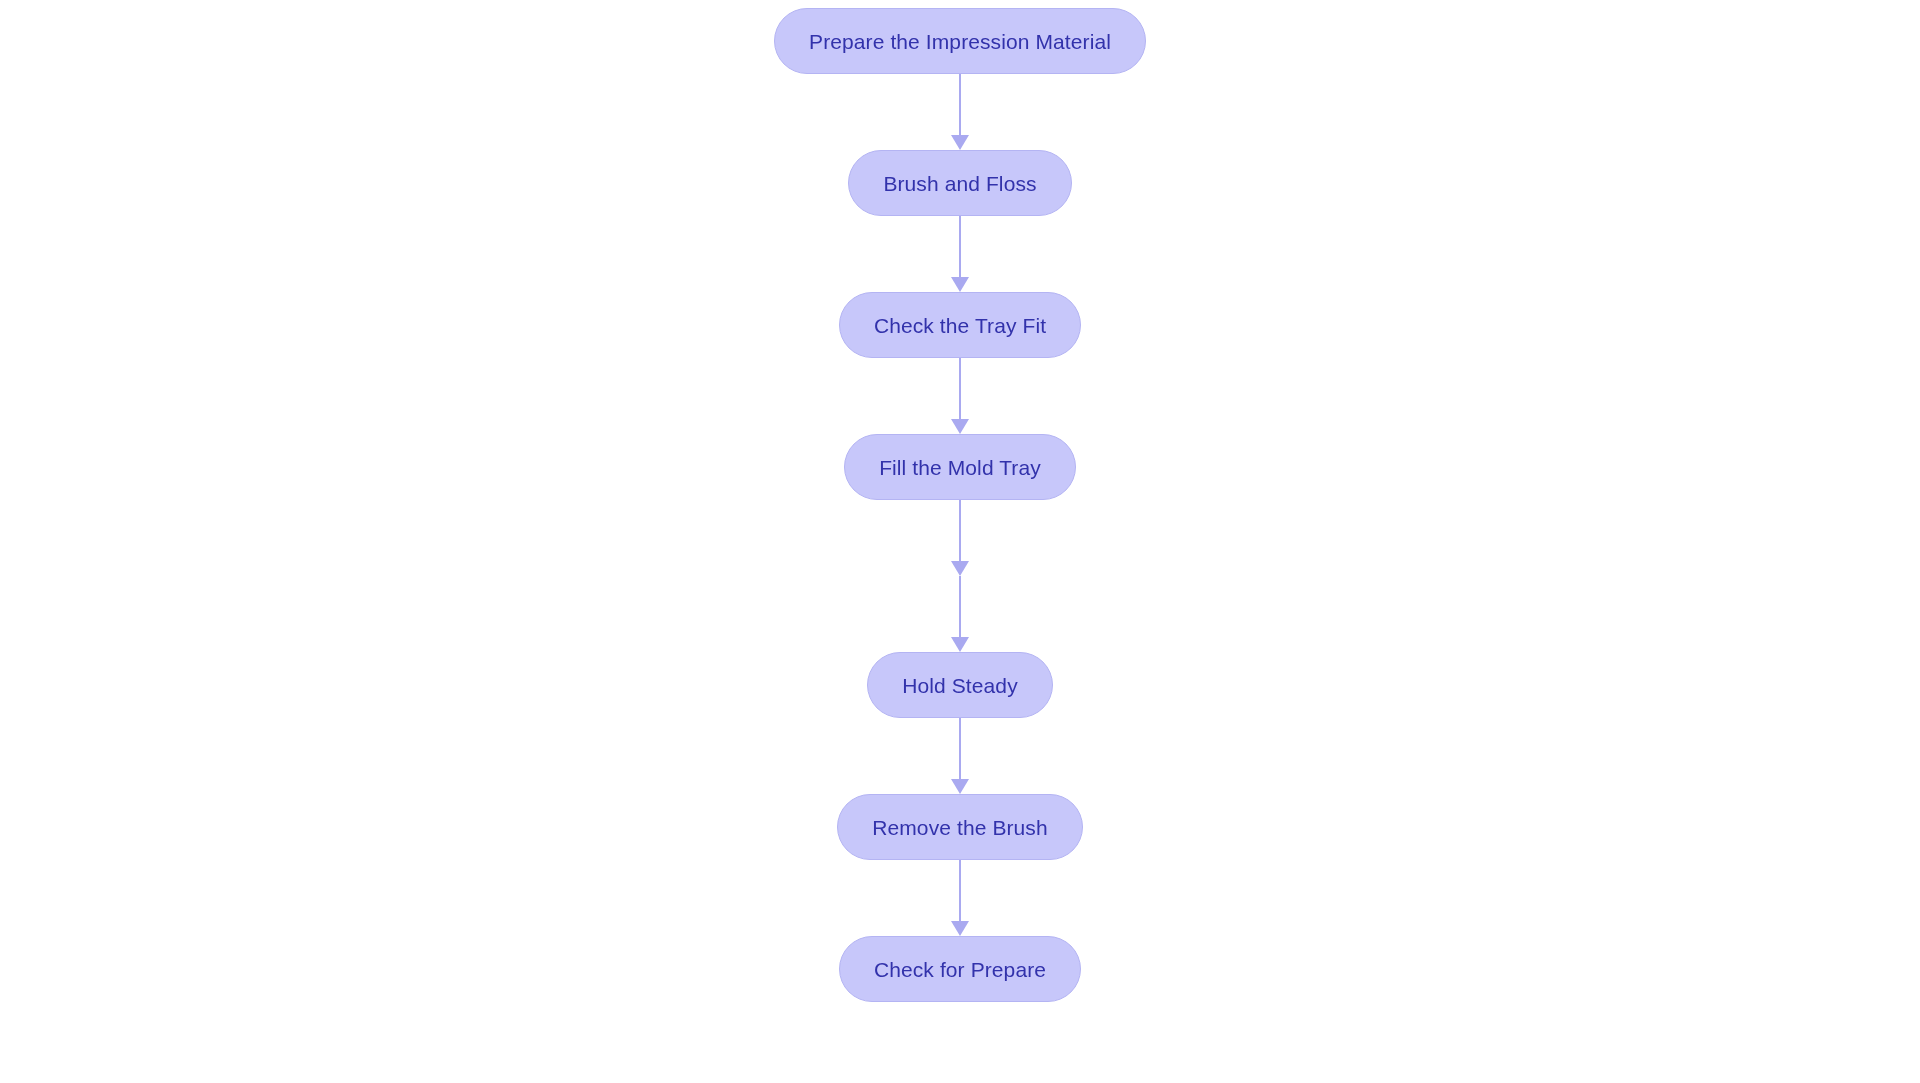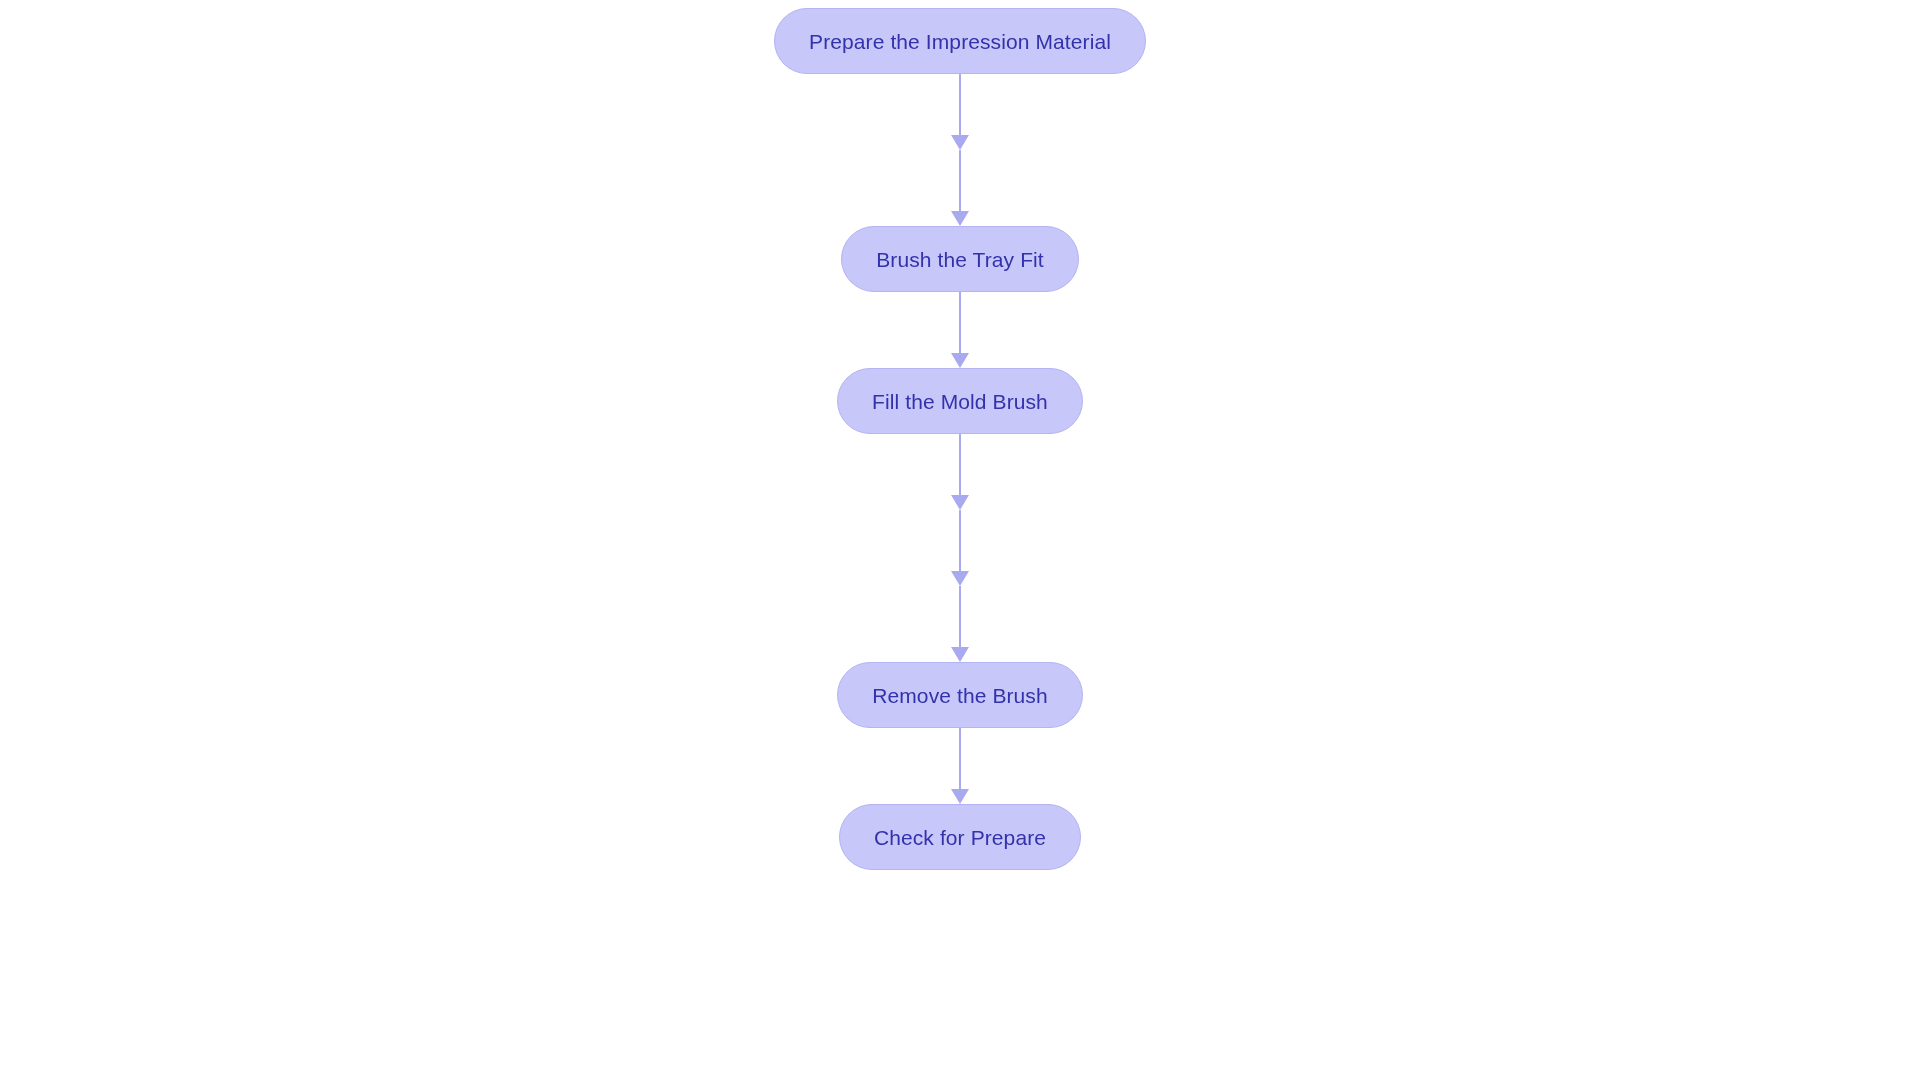--- a/index.html
+++ b/index.html
@@ -97,50 +97,56 @@
 
     <div class="node">
       <span class="node-label">Prepare the Impression Material</span>
     </div>
 
     <div class="connector">
       <span class="stem"></span>
       <span class="head"></span>
     </div>
 
-
-    <div class="connector">
-      <span class="stem"></span>
-      <span class="head"></span>
-    </div>
-
     <div class="node">
-      <span class="node-label">Brush the Tray Fit</span>
+      <span class="node-label">Brush and Floss</span>
     </div>
 
     <div class="connector">
       <span class="stem"></span>
       <span class="head"></span>
     </div>
 
     <div class="node">
-      <span class="node-label">Fill the Mold Brush</span>
+      <span class="node-label">Check the Tray Fit</span>
+    </div>
+
+    <div class="connector">
+      <span class="stem"></span>
+      <span class="head"></span>
+    </div>
+
+    <div class="node">
+      <span class="node-label">Fill the Mold Tray</span>
     </div>
 
     <div class="connector">
       <span class="stem"></span>
       <span class="head"></span>
     </div>
 
 
     <div class="connector">
       <span class="stem"></span>
       <span class="head"></span>
     </div>
 
+    <div class="node">
+      <span class="node-label">Hold Steady</span>
+    </div>
 
     <div class="connector">
       <span class="stem"></span>
       <span class="head"></span>
     </div>
 
     <div class="node">
       <span class="node-label">Remove the Brush</span>
     </div>
 

